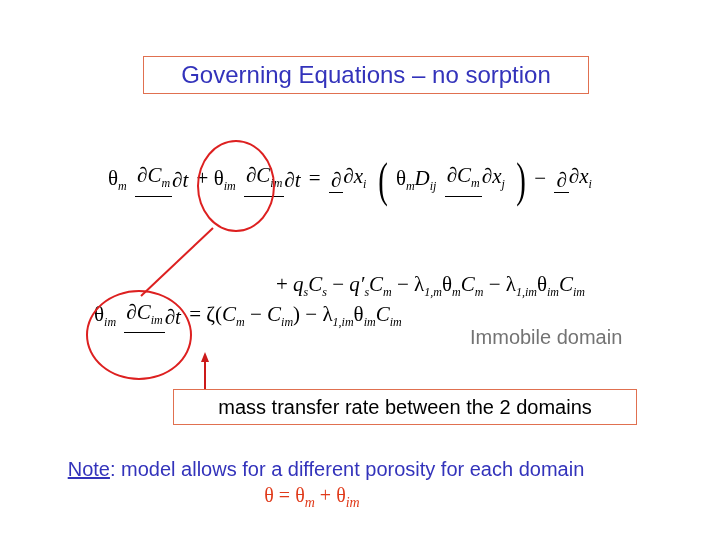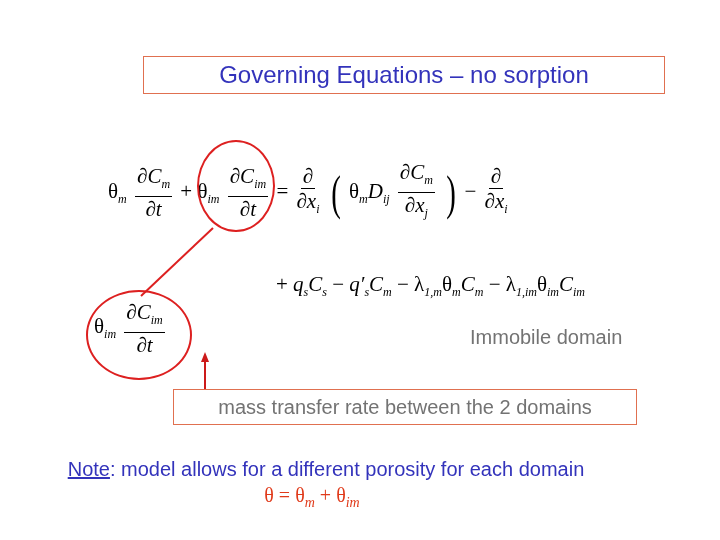--- a/index.html
+++ b/index.html
@@ -1,32 +1,32 @@
 <!DOCTYPE html>
 <html><head>
 <meta charset="utf-8">
 <style>
   html, body { margin:0; padding:0; }
   body { width:720px; height:540px; background:#ffffff; position:relative; overflow:hidden;
          font-family:"Liberation Sans", sans-serif; }
-  .title-box { position:absolute; left:143px; top:56px; width:522px; height:38px;
+  .title-box { position:absolute; left:143px; top:56px; width:446px; height:38px;
                border:1px solid #e07050; box-sizing:border-box; display:flex; align-items:center; justify-content:center; }
   .title-box span { color:#3333bb; font-size:24px; }
   .math { font-family:"Liberation Serif", "DejaVu Serif", serif; color:#000; position:absolute; font-size:21px; }
-  .frac { display:inline-flex; flex-direction:column; align-items:center; vertical-align:middle; margin:0 3px; }
+  .frac { display:inline-flex; align-items:center; vertical-align:middle; margin:0 3px; }
   .frac .num { border-bottom:1.5px solid #000; padding:0 2px; line-height:24px; }
   .frac .den { line-height:24px; }
   .it { font-style:italic; }
   sub { font-size:12px; font-style:italic; }
   .big-paren { font-size:48px; font-weight:100; vertical-align:middle; transform:scaleX(0.6); display:inline-block; line-height:40px; }
   .circle { position:absolute; border:2px solid #dd2020; border-radius:50%; box-sizing:border-box; }
   .immobile { position:absolute; left:470px; top:326px; color:#737373; font-size:20px; }
   .mt-box { position:absolute; left:173px; top:389px; width:464px; height:36px; border:1px solid #e07050;
             box-sizing:border-box; display:flex; align-items:center; justify-content:center; }
-  .mt-box span { color:#737373; font-size:20px; }
+  .mt-box span { color:#000000; font-size:20px; }
   .note { position:absolute; left:0; width:652px; top:458px; text-align:center; color:#3333bb; font-size:20px; }
   .note u { text-decoration:underline; }
   .porosity { position:absolute; left:0; width:624px; top:484px; text-align:center; color:#e03a1a;
               font-family:"Liberation Serif", serif; font-size:20px; }
   .porosity sub { font-size:14px; }
   svg.lines { position:absolute; left:0; top:0; }
 </style>
 </head>
 <body>
 
@@ -68,20 +68,21 @@
 <div class="math" style="left:276px; top:240px;margin-top:32px;">
   + <span class="it">q</span><sub>s</sub><span class="it">C</span><sub>s</sub> − <span class="it">q′</span><sub>s</sub><span class="it">C</span><sub>m</sub> − λ<sub>1,m</sub>θ<sub>m</sub><span class="it">C</span><sub>m</sub> − λ<sub>1,im</sub>θ<sub>im</sub><span class="it">C</span><sub>im</sub>
 </div>
 
 <div class="math" style="left:94px; top:300px;">
   <span>θ<sub>im</sub></span>
   <span class="frac">
       <span class="num">∂<span class="it">C</span><sub>im</sub></span>
       <span class="den">∂<span class="it">t</span></span>
     </span>
+  <span>= ζ(<span class="it">C</span><sub>m</sub> − <span class="it">C</span><sub>im</sub>) − λ<sub>1,im</sub>θ<sub>im</sub><span class="it">C</span><sub>im</sub></span>
 </div>
 
 <div class="circle" style="left:197px; top:140px; width:78px; height:92px;"></div>
 <div class="circle" style="left:86px; top:290px; width:106px; height:90px;"></div>
 
 <svg class="lines" width="720" height="540">
   <line x1="213" y1="228" x2="141" y2="296" stroke="#dd2020" stroke-width="2"></line>
   <line x1="205" y1="389" x2="205" y2="360" stroke="#cc1a1a" stroke-width="2"></line>
   <polygon points="205,352 201,362 209,362" fill="#cc1a1a"></polygon>
 </svg>

